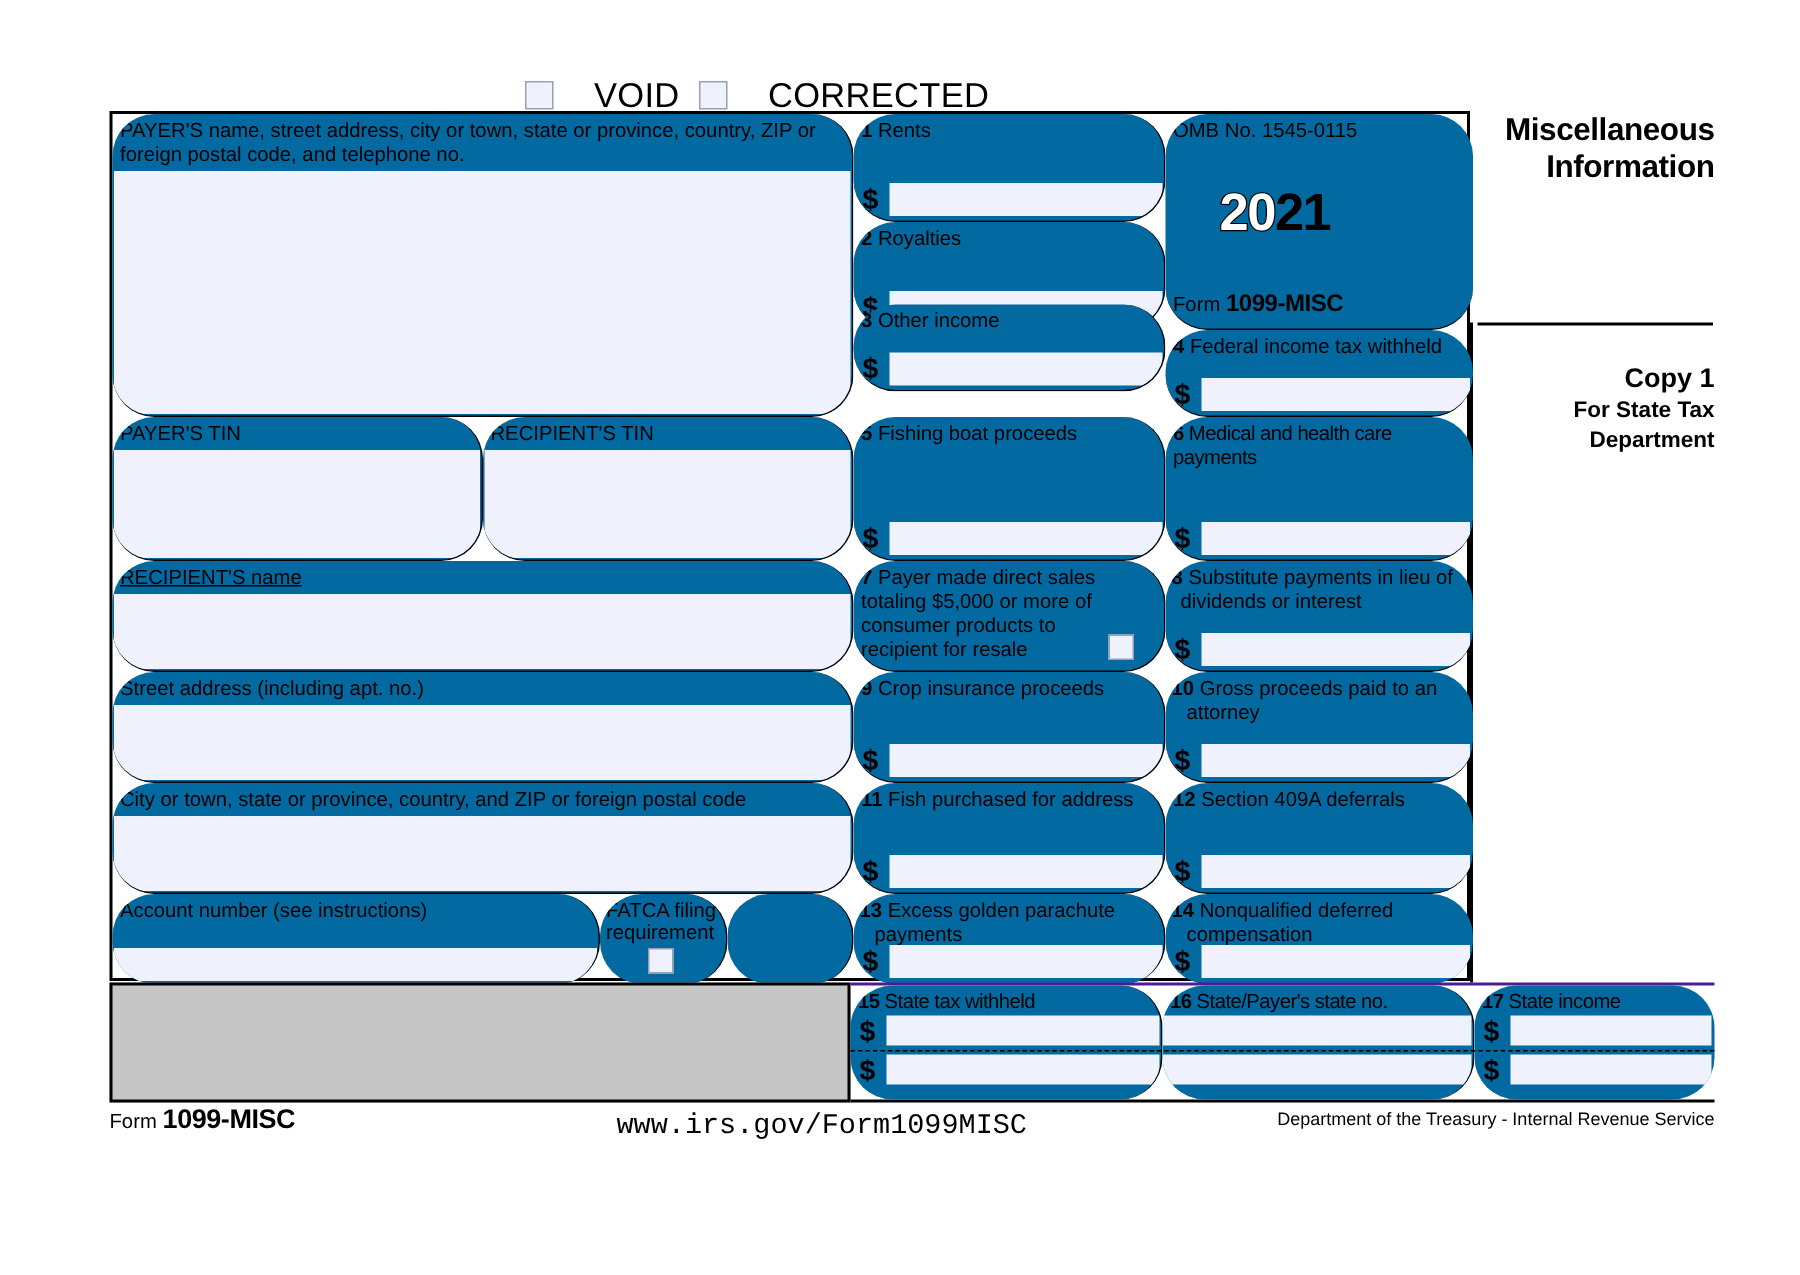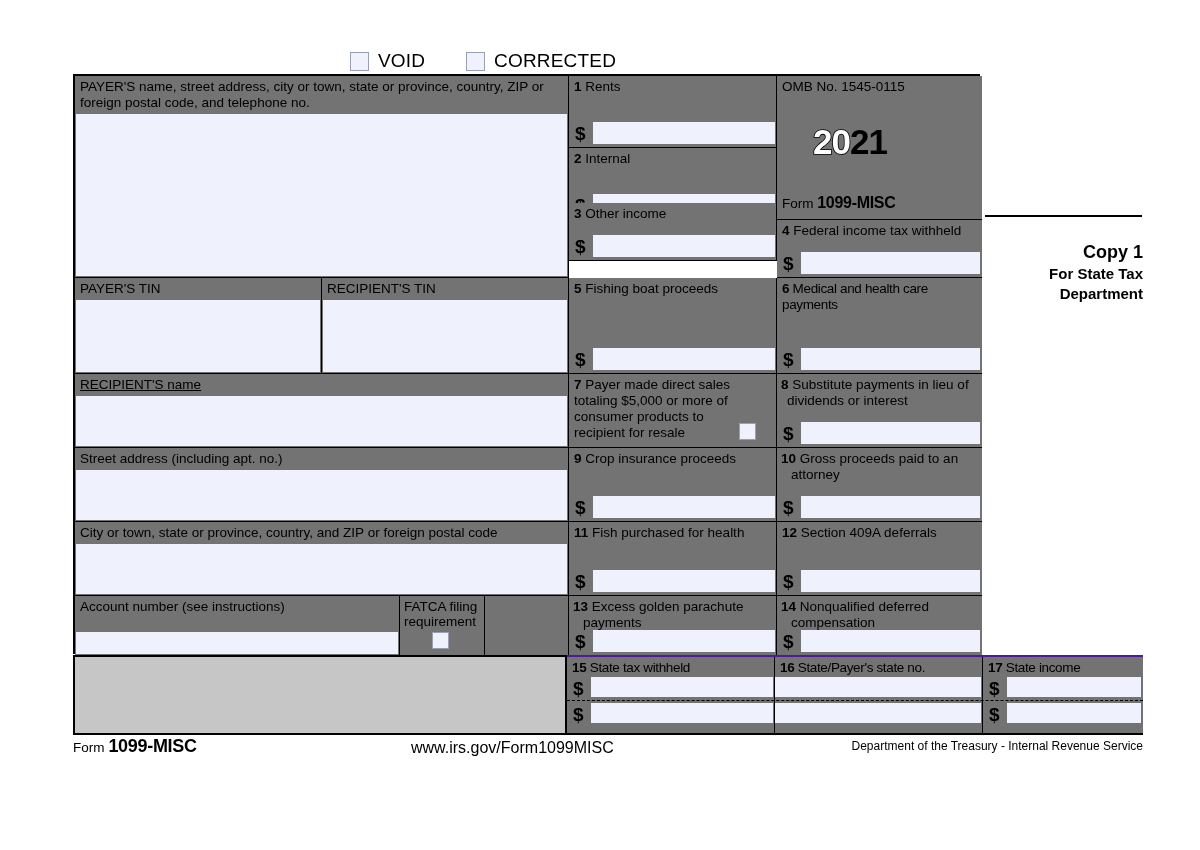--- a/index.html
+++ b/index.html
@@ -14,30 +14,30 @@
   .page { position:relative; width:1200px; height:850px; }
 
   
   .topbar { position:absolute; left:73px; top:48px; width:1067px; height:26px; }
   .cbgroup { position:absolute; display:flex; align-items:center; gap:9px; }
   .cb {
     width:19px; height:19px;
     border:1px solid #9aa0b4;
     background:#eff1fc;
   }
-  .cblabel { font-size:19px; letter-spacing:.2px; }
+  .cblabel { font-size:23px; letter-spacing:.2px;margin-left:18px; }
 
   
   .form {
     position:absolute; left:73px; top:74px;
     width:907px; height:580px;
     border:2px solid #000;
     background:#fff;
   }
-  .cell { position:absolute; background:#737373; overflow:hidden; }
+  .cell { position:absolute; background:#0369a1; overflow:hidden;border-radius:28px; }
   .lbl { font-size:13.5px; line-height:15.5px; padding:3px 0 0 5px; display:block; }
   .lbl b { font-weight:bold; }
   .lbl.cond { font-stretch:condensed; letter-spacing:-0.35px; }
   .fill { position:absolute; background:#eff1fc; }
   .dollar { position:absolute; font-size:19px; font-weight:bold; line-height:1; }
   .bR { border-right:1px solid #000; }
   .bB { border-bottom:1px solid #000; }
 
   
   .masthead { position:absolute; left:985px; top:74px; width:158px; }
@@ -66,21 +66,21 @@
     border:2px solid #000;
   }
 
   
   .dotted { position:absolute; border-top:1px dashed #000; }
 
   
   .footer { position:absolute; left:73px; top:736px; width:1070px; height:24px; font-size:14px; }
   .f-left { position:absolute; left:0; top:0; }
   .f-left .big { font-size:18px; font-weight:bold; letter-spacing:-0.3px; }
-  .f-mid { position:absolute; left:338px; top:3px; font-size:16px; }
+  .f-mid { position:absolute; left:338px; top:3px; font-size:19px;font-family:Liberation Mono, monospace; }
   .f-right { position:absolute; right:0; top:3px; font-size:12px; }
 
   .smallcb {
     position:absolute; width:17px; height:17px;
     border:1px solid #9aa0b4; background:#eff1fc;
   }
 </style>
 </head>
 <body>
 
@@ -90,20 +90,24 @@
     <div class="cbgroup" style="left:277px; top:2px;">
       <span class="cb"></span>
       <span class="cblabel">VOID</span>
     </div>
     <div class="cbgroup" style="left:393px; top:2px;">
       <span class="cb"></span>
       <span class="cblabel">CORRECTED</span>
     </div>
   </div>
 
+  <div class="masthead">
+    <div class="mast-title">Miscellaneous</div>
+    <div class="mast-title">Information</div>
+  </div>
   <div class="mast-rule"></div>
   <div class="right-vrule"></div>
   <div class="copyblock">
     <div class="copy1">Copy 1</div>
     <div class="copysub">For State Tax</div>
     <div class="copysub">Department</div>
   </div>
 
   <div class="form">
 
@@ -112,21 +116,21 @@
       <div class="fill" style="left:1px; top:38px; width:491px; height:162px;"></div>
     </div>
 
     <div class="cell bR bB" style="left:494px; top:0; width:208px; height:72px;">
       <span class="lbl"><b>1</b> <span>Rents</span></span>
       <span class="dollar" style="left:6px; top:48px;">$</span>
       <div class="fill" style="left:24px; top:46px; width:182px; height:22px;"></div>
     </div>
 
     <div class="cell bR bB" style="left:494px; top:72px; width:208px; height:72px;">
-      <span class="lbl"><b>2</b> <span>Internal</span></span>
+      <span class="lbl"><b>2</b> <span>Royalties</span></span>
       <span class="dollar" style="left:6px; top:48px;">$</span>
       <div class="fill" style="left:24px; top:46px; width:182px; height:22px;"></div>
     </div>
 
     <div class="cell bB" style="left:702px; top:0; width:205px; height:144px;">
       <span class="lbl" style="font-size:13.5px;">OMB No. 1545-0115</span>
       <div class="year" style="left:36px; top:48px;"><span class="hollow">20</span><span>21</span></div>
       <div style="position:absolute; left:5px; top:118px; font-size:13.5px;">
         <span>Form</span>
         <span style="font-size:16px; font-weight:bold; letter-spacing:-0.3px;">1099-MISC</span>
@@ -199,21 +203,21 @@
       <span class="dollar" style="left:6px; top:50px;">$</span>
       <div class="fill" style="left:24px; top:48px; width:179px; height:22px;"></div>
     </div>
 
     <div class="cell bR bB" style="left:0; top:446px; width:494px; height:74px;">
       <span class="lbl">City or town, state or province, country, and ZIP or foreign postal code</span>
       <div class="fill" style="left:1px; top:22px; width:491px; height:50px;"></div>
     </div>
 
     <div class="cell bR bB" style="left:494px; top:446px; width:208px; height:74px;">
-      <span class="lbl"><b>11</b> <span>Fish purchased for health</span></span>
+      <span class="lbl"><b>11</b> <span>Fish purchased for address</span></span>
       <span class="dollar" style="left:6px; top:50px;">$</span>
       <div class="fill" style="left:24px; top:48px; width:182px; height:22px;"></div>
     </div>
 
     <div class="cell bB" style="left:702px; top:446px; width:205px; height:74px;">
       <span class="lbl"><b>12</b> <span>Section 409A deferrals</span></span>
       <span class="dollar" style="left:6px; top:50px;">$</span>
       <div class="fill" style="left:24px; top:48px; width:179px; height:22px;"></div>
     </div>
 

